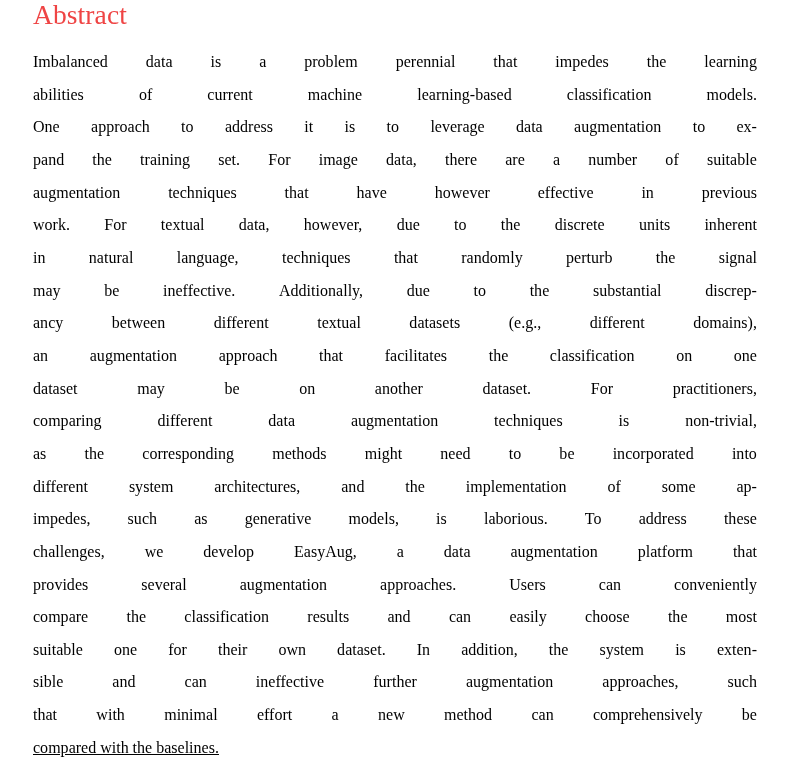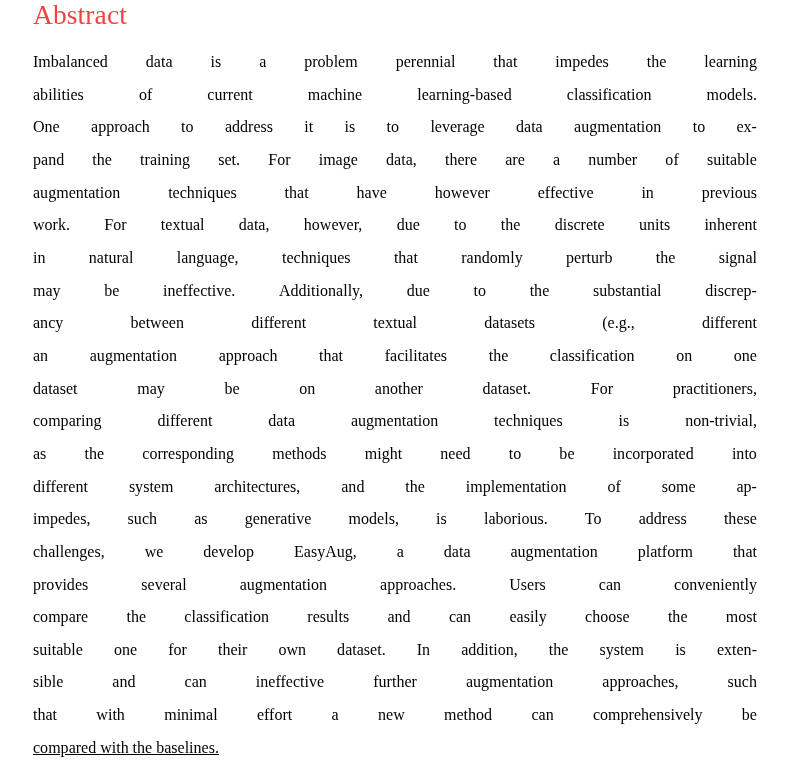--- a/index.html
+++ b/index.html
@@ -180,20 +180,21 @@
           <span>discrep-</span>
         </div>
         <div class="ln just">
           <span>ancy</span>
           <span>between</span>
           <span>different</span>
           <span>textual</span>
           <span>datasets</span>
           <span>(e.g.,</span>
           <span>different</span>
+          <span>domains),</span>
         </div>
         <div class="ln just">
           <span>an</span>
           <span>augmentation</span>
           <span>approach</span>
           <span>that</span>
           <span>facilitates</span>
           <span>the</span>
           <span>classification</span>
           <span>on</span>

